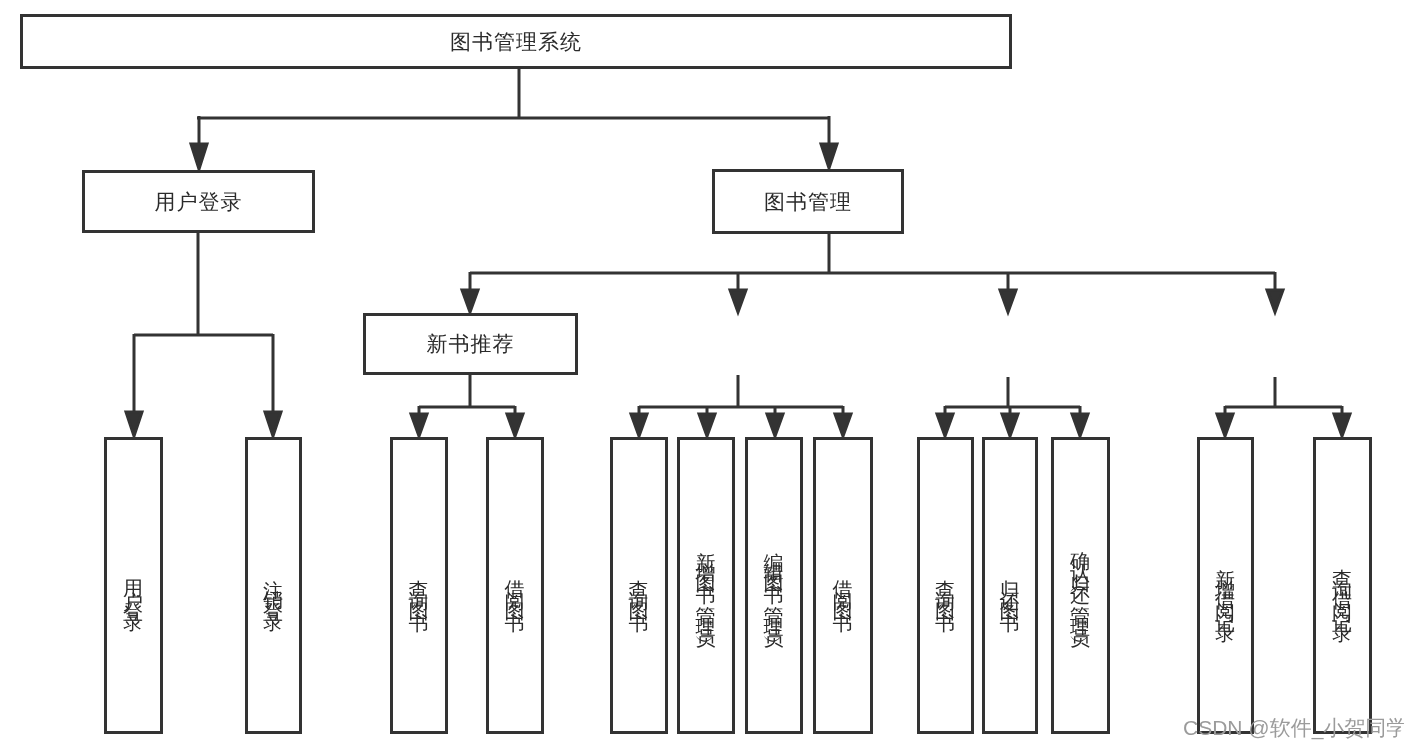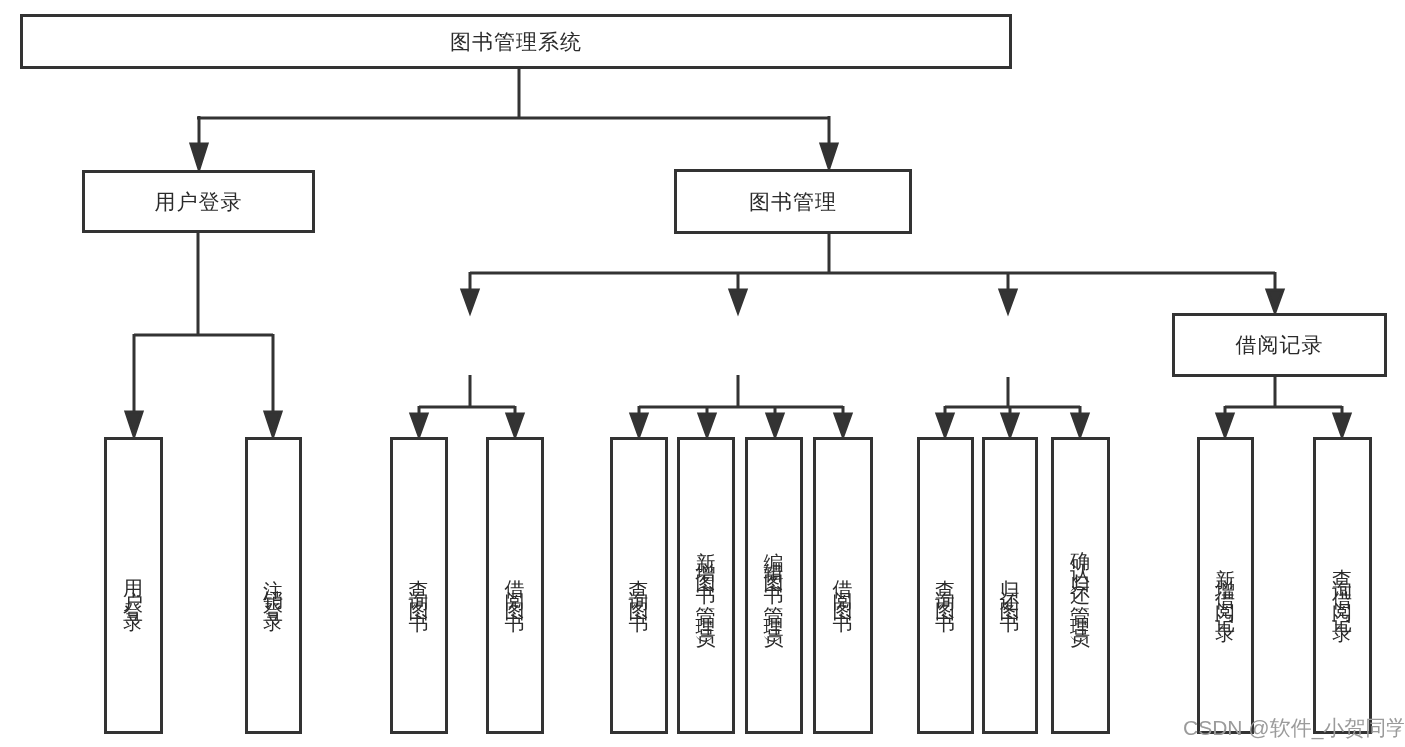--- a/index.html
+++ b/index.html
@@ -108,26 +108,26 @@
     </g>
   </svg>
 
   <div class="box" style="left:20px;top:14px;width:992px;height:55px">
     <span class="hlabel">图书管理系统</span>
   </div>
 
   <div class="box" style="left:82px;top:170px;width:233px;height:63px">
     <span class="hlabel">用户登录</span>
   </div>
-  <div class="box" style="left:674px;top:169px;width:238px;height:65px">
+  <div class="box" style="left:712px;top:169px;width:192px;height:65px">
     <span class="hlabel">图书管理</span>
   </div>
 
-  <div class="box" style="left:1172px;top:313px;width:215px;height:64px">
-    <span class="hlabel">借阅记录</span>
+  <div class="box" style="left:363px;top:313px;width:215px;height:62px">
+    <span class="hlabel">新书推荐</span>
   </div>
 
   <div class="box" style="left:104px;top:437px;width:59px;height:297px">
     <span class="vlabel">用户登录</span>
   </div>
   <div class="box" style="left:245px;top:437px;width:57px;height:297px">
     <span class="vlabel">注销登录</span>
   </div>
 
   <div class="box" style="left:390px;top:437px;width:58px;height:297px">

